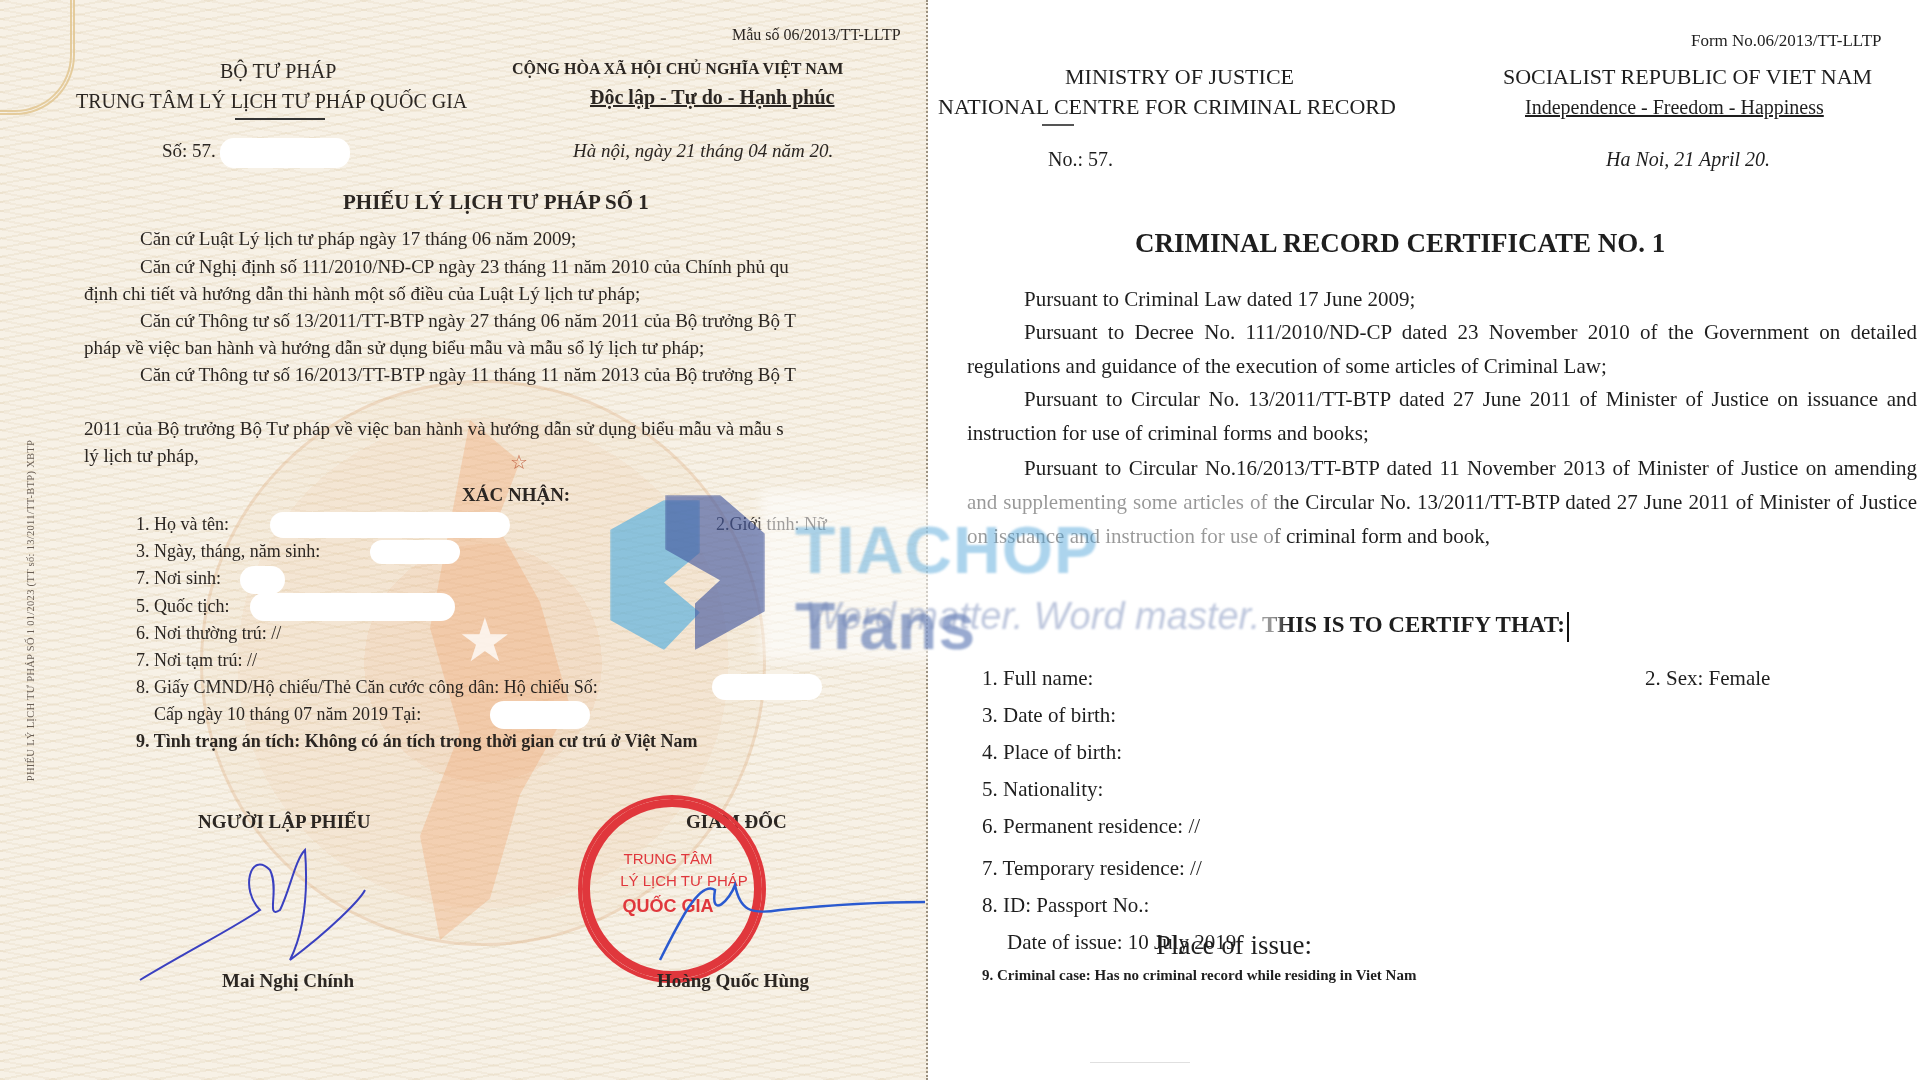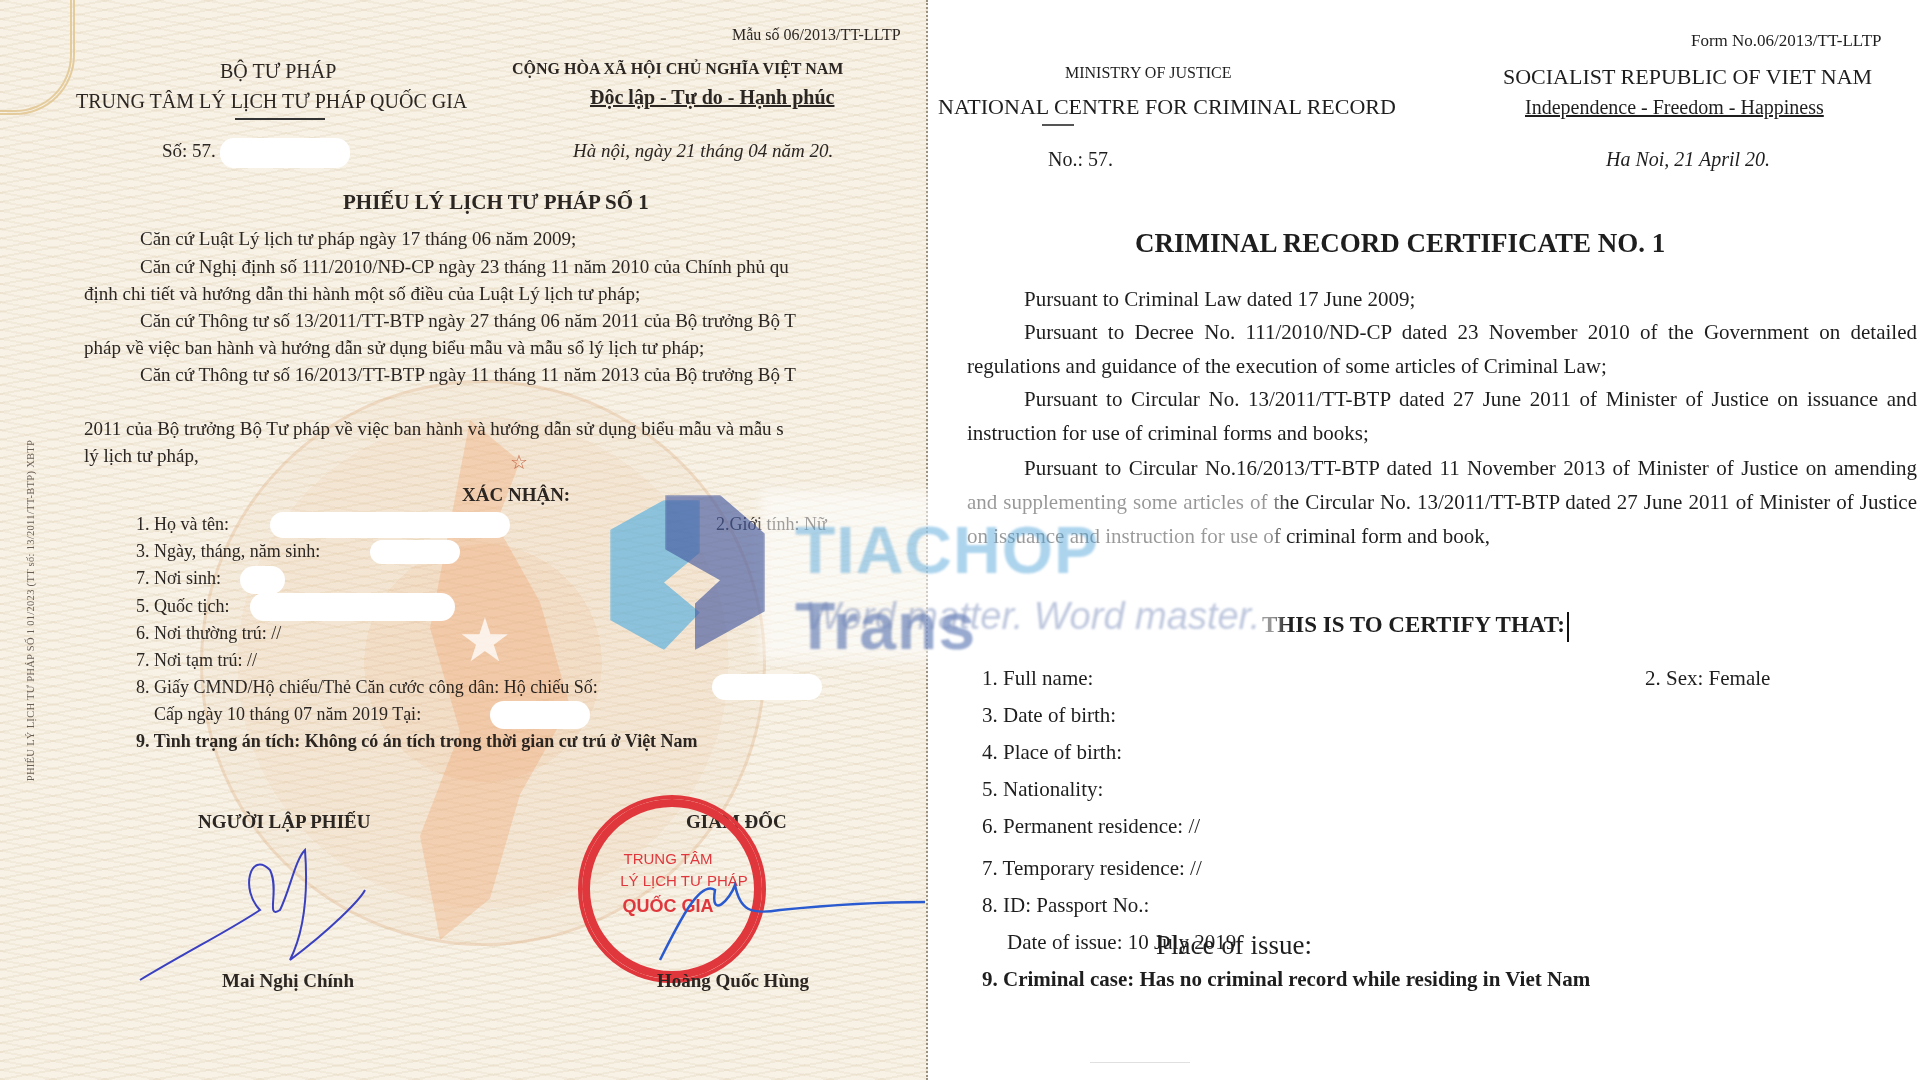--- a/index.html
+++ b/index.html
@@ -118,21 +118,21 @@
     <path d="M20 100 C40 60 60 20 75 30 C70 60 90 40 95 25 C100 50 110 55 140 50 C190 45 240 42 285 42" stroke="#2a5ad0" stroke-width="2.5" fill="none"></path>
   </svg>
 
   <div class="abs bold" style="left:222px;top:970px;font-size:19px;">Mai Nghị Chính</div>
   <div class="abs bold" style="left:657px;top:970px;font-size:19px;">Hoàng Quốc Hùng</div>
 </div>
 
 <div id="right-doc"></div>
 
 <div class="abs en" style="left:1691px;top:31px;font-size:17px;">Form No.06/2013/TT-LLTP</div>
-<div class="abs en" style="left:1065px;top:64px;font-size:16px;">MINISTRY OF JUSTICE</div>
+<div class="abs en" style="left:1065px;top:64px;font-size:22px;">MINISTRY OF JUSTICE</div>
 <div class="abs en" style="left:938px;top:94px;font-size:22px;">NATIONAL CENTRE FOR CRIMINAL RECORD</div>
 <div class="abs" style="left:1042px;top:124px;width:32px;height:2px;background:#555;"></div>
 <div class="abs en" style="left:1503px;top:64px;font-size:22px;">SOCIALIST REPUBLIC OF VIET NAM</div>
 <div class="abs en u" style="left:1525px;top:96px;font-size:20px;">Independence - Freedom - Happiness</div>
 <div class="abs en" style="left:1048px;top:148px;font-size:20px;">No.: 57.</div>
 <div class="abs en italic" style="left:1606px;top:148px;font-size:20px;">Ha Noi, 21 April 20.</div>
 
 <div class="abs en bold" style="left:1135px;top:228px;font-size:27px;">CRIMINAL RECORD CERTIFICATE NO. 1</div>
 
 <div class="para en" style="top:282px;text-indent:57px;">Pursuant to Criminal Law dated 17 June 2009;</div>
@@ -145,21 +145,21 @@
 <div class="abs en" style="left:982px;top:666px;font-size:21px;">1. Full name:</div>
 <div class="abs en" style="left:1645px;top:666px;font-size:21px;">2. Sex: Female</div>
 <div class="abs en" style="left:982px;top:703px;font-size:21px;">3. Date of birth:</div>
 <div class="abs en" style="left:982px;top:740px;font-size:21px;">4. Place of birth:</div>
 <div class="abs en" style="left:982px;top:777px;font-size:21px;">5. Nationality:</div>
 <div class="abs en" style="left:982px;top:814px;font-size:21px;">6. Permanent residence: //</div>
 <div class="abs en" style="left:982px;top:856px;font-size:21px;">7. Temporary residence: //</div>
 <div class="abs en" style="left:982px;top:893px;font-size:21px;">8. ID: Passport No.:</div>
 <div class="abs en" style="left:1007px;top:930px;font-size:21px;">Date of issue: 10 July 2019</div>
 <div class="abs en" style="left:1156px;top:930px;font-size:27px;">Place of issue:</div>
-<div class="abs en bold" style="left:982px;top:967px;font-size:21px;">9. Criminal case: Has no criminal record while residing in Viet Nam</div>
+<div class="abs en bold" style="left:982px;top:967px;font-size:15px;">9. Criminal case: Has no criminal record while residing in Viet Nam</div>
 <div class="abs" style="left:1090px;top:1062px;width:100px;height:1px;background:#e0e0e0;"></div>
 
 <div id="watermark">
   <div class="wm-bg"></div>
   <div class="wm-logo-a"></div>
   <div class="wm-logo-b"></div>
   <div class="wm-title"><span>TIACHOP</span><span class="trans"> Trans</span></div>
   <div class="wm-tag">Word matter. Word master.</div>
 </div>
 

